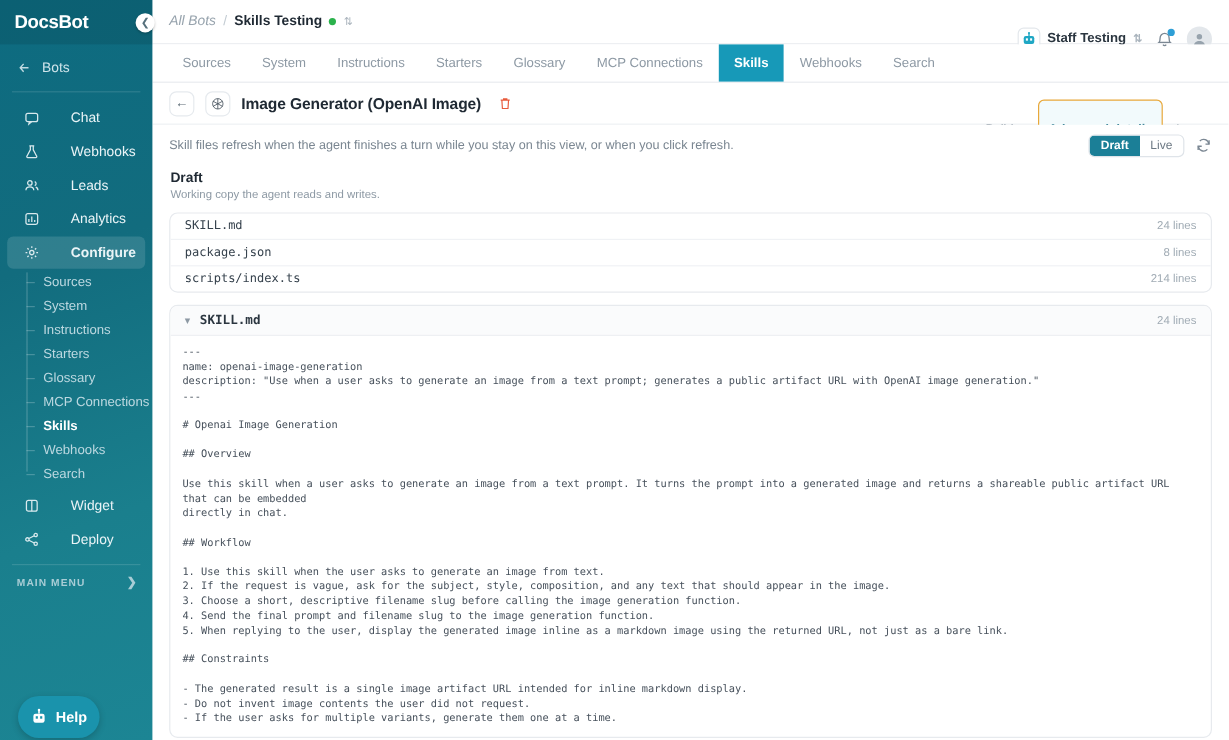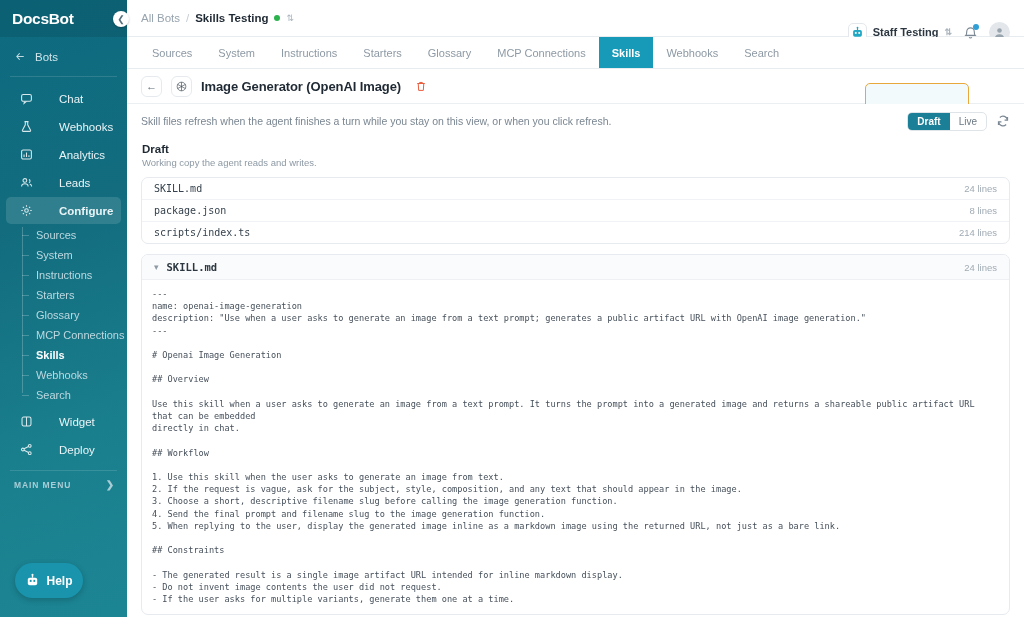--- a/index.html
+++ b/index.html
@@ -57,37 +57,37 @@
     content: ""; position: absolute; left: 0px; top: 50%;
     width: 7px; height: 1px; background: rgba(255,255,255,0.22);
   }
   .subnav-item.active { color: #ffffff; font-weight: bold; }
   .main-menu-row {
     display: flex; align-items: center; justify-content: space-between;
     padding: 8px 12px 8px 14px; font-size: 8.5px; letter-spacing: .9px;
     font-weight: bold; color: #a9cdd6;
   }
   .help-btn {
-    position: absolute; left: 15px; bottom: 19px;
+    position: absolute; left: 15px; bottom: 2px;
     width: 68px; height: 35px; border-radius: 18px;
     background: #1a93ac; color: #fff; font-size: 12px; font-weight: bold;
     display: flex; align-items: center; justify-content: center; gap: 6px;
     box-shadow: 0 2px 6px rgba(0,0,0,.2);
   }
 
   
   .main { flex: 1 1 auto; height: 617px; background: #ffffff; display: flex; flex-direction: column; overflow: hidden; }
 
   .topbar {
     height: 37px; flex: 0 0 37px; display: flex; align-items: center;
     justify-content: space-between; padding: 0 14px 0 14px;
     border-bottom: 1px solid #e9ecef; background: #fff;
   }
   .crumbs { display: flex; align-items: center; gap: 6px; font-size: 11.5px; }
-  .crumb-muted { color: #97a3ad; }
+  .crumb-muted { color: #97a3ad; font-style: italic; }
   .crumb-sep { color: #c3ccd3; }
   .crumb-strong { color: #1f2933; font-weight: bold; }
   .dot-green { width: 6px; height: 6px; border-radius: 50%; background: #2bb24c; display:inline-block; }
   .updown { color: #aab4bd; font-size: 9px; line-height: 1; }
   .topright { display: flex; align-items: center; gap: 11px; margin-top: 28px; }
   .org-chip { display: flex; align-items: center; gap: 6px; font-size: 11px; font-weight: bold; color: #2b3640; }
   .org-logo {
     width: 19px; height: 19px; border-radius: 5px; background: #fff;
     border: 1px solid #e4e8ec; display: flex; align-items: center; justify-content: center;
   }
@@ -209,32 +209,32 @@
         <span>Chat</span>
       </div>
       <div class="nav-item">
         <svg class="nav-icon" viewBox="0 0 16 16" fill="none" stroke="currentColor" stroke-width="1.3">
           <path d="M6.5 2v4L3 12.5A1 1 0 0 0 3.9 14h8.2a1 1 0 0 0 .9-1.5L9.5 6V2M5.5 2h5"></path>
         </svg>
         <span>Webhooks</span>
       </div>
       <div class="nav-item">
         <svg class="nav-icon" viewBox="0 0 16 16" fill="none" stroke="currentColor" stroke-width="1.3">
-          <rect x="2" y="2.5" width="12" height="11" rx="1.8"></rect>
-            <path d="M5 11V8M8 11V5.5M11 11V9"></path>
-        </svg>
-        <span>Analytics</span>
-      </div>
-      <div class="nav-item">
-        <svg class="nav-icon" viewBox="0 0 16 16" fill="none" stroke="currentColor" stroke-width="1.3">
           <circle cx="6" cy="5.5" r="2.3"></circle>
             <path d="M2 13c0-2.2 1.8-3.4 4-3.4s4 1.2 4 3.4"></path>
             <path d="M11 4.2a2.2 2.2 0 0 1 0 4.1M12 9.8c1.4.4 2.3 1.5 2.3 3.2"></path>
         </svg>
         <span>Leads</span>
+      </div>
+      <div class="nav-item">
+        <svg class="nav-icon" viewBox="0 0 16 16" fill="none" stroke="currentColor" stroke-width="1.3">
+          <rect x="2" y="2.5" width="12" height="11" rx="1.8"></rect>
+            <path d="M5 11V8M8 11V5.5M11 11V9"></path>
+        </svg>
+        <span>Analytics</span>
       </div>
       <div class="nav-item active">
         <svg class="nav-icon" viewBox="0 0 16 16" fill="none" stroke="currentColor" stroke-width="1.3">
           <circle cx="8" cy="8" r="2.2"></circle>
           <path d="M8 1.6v1.8M8 12.6v1.8M1.6 8h1.8M12.6 8h1.8M3.5 3.5l1.3 1.3M11.2 11.2l1.3 1.3M12.5 3.5l-1.3 1.3M4.8 11.2l-1.3 1.3"></path>
         </svg>
         <span>Configure</span>
       </div>
     </div>
 

